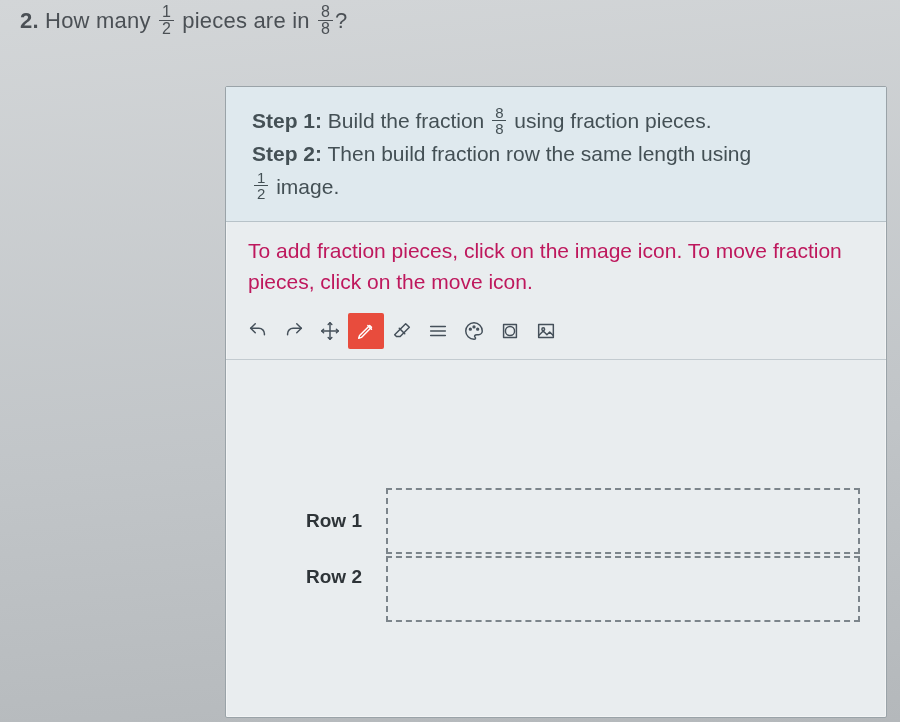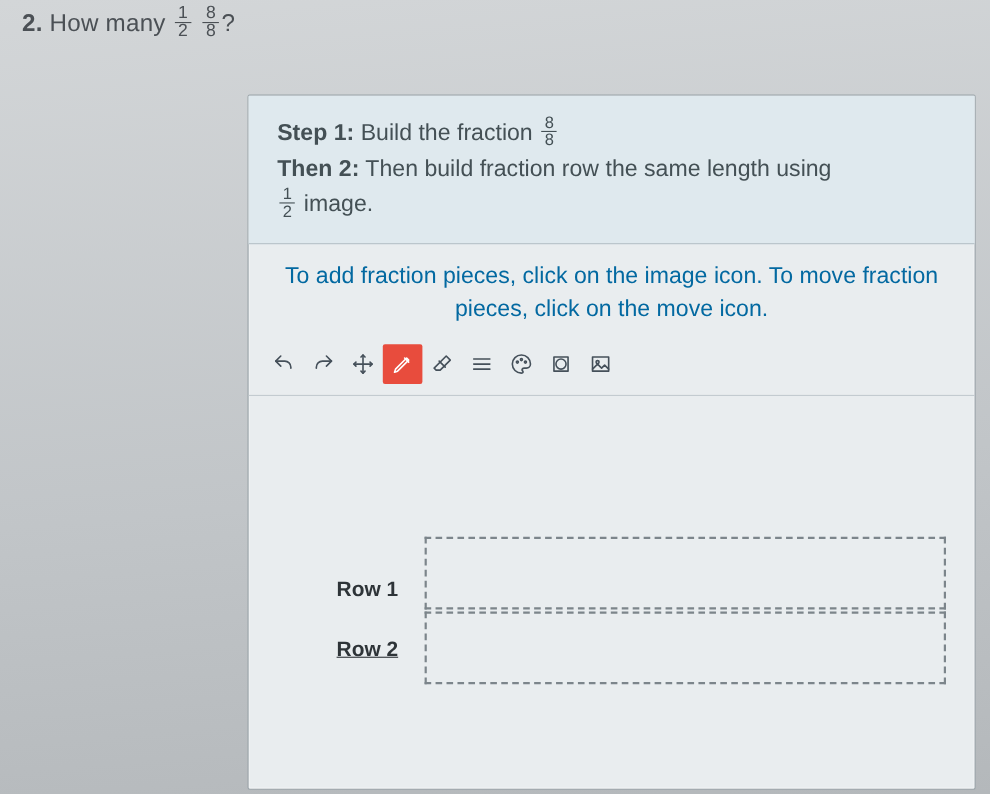--- a/index.html
+++ b/index.html
@@ -13,21 +13,21 @@
     font-size:16px;line-height:1;position:relative;top:-2px;margin:0 2px;}
   .frac .n{display:block;border-bottom:1.5px solid currentColor;padding:0 3px;}
   .frac .d{display:block;padding:0 3px;}
   .panel{position:absolute;left:225px;top:86px;width:660px;height:630px;
     background:#e9edef;border:1px solid #9aa3a8;border-radius:2px;
     box-shadow:inset 0 0 0 1px rgba(255,255,255,.4);}
   .steps{background:#dfe9ee;border-bottom:1px solid #b7c2c8;
     padding:18px 22px 18px 26px;color:#445055;font-size:21px;line-height:1.55;}
   .steps b{font-weight:700;}
   .steps .frac{font-size:15px;}
-  .instr{padding:14px 22px 12px 22px;color:#0369a1;font-size:21px;line-height:1.45;text-align:center;}
+  .instr{padding:14px 22px 12px 22px;color:#be185d;font-size:21px;line-height:1.45;}
   .toolbar{display:flex;align-items:center;gap:0;padding:4px 14px 10px 14px;
     border-bottom:1px solid #c3cbd0;}
   .tool{width:36px;height:36px;display:flex;align-items:center;justify-content:center;
     color:#45505a;cursor:pointer;border-radius:2px;}
   .tool svg{width:22px;height:22px;stroke:#45505a;stroke-width:1.6;fill:none;
     stroke-linecap:round;stroke-linejoin:round;}
   .tool.active{background:#e84c3d;}
   .tool.active svg{stroke:#fff;}
   .canvas{position:relative;flex:1;height:calc(100% - 0px);}
   .rowlabel{position:absolute;font-size:19px;font-weight:700;color:#2e3438;}
@@ -37,38 +37,40 @@
 <body>
 <div class="page">
 
   <div class="question">
     <b>2.</b>
     <span>How many</span>
     <span class="frac">
       <span class="n">1</span>
       <span class="d">2</span>
     </span>
+    <span>pieces are in</span>
     <span class="frac">
       <span class="n">8</span>
       <span class="d">8</span>
     </span><span>?</span>
   </div>
 
   <div class="panel">
     <div class="steps">
       <div>
         <b>Step 1:</b>
         <span>Build the fraction</span>
         <span class="frac">
           <span class="n">8</span>
           <span class="d">8</span>
         </span>
+        <span>using fraction pieces.</span>
       </div>
       <div>
-        <b>Then 2:</b>
+        <b>Step 2:</b>
         <span>Then build fraction row the same length using</span>
       </div>
       <div>
         <span class="frac">
           <span class="n">1</span>
           <span class="d">2</span>
         </span>
         <span>image.</span>
       </div>
     </div>
@@ -128,19 +130,19 @@
       <div class="tool">
         <svg viewBox="0 0 24 24">
             <rect x="4" y="5" width="16" height="14"></rect>
             <circle cx="9" cy="10" r="1.5"></circle>
             <path d="M4 17l5-5 4 4 3-3 4 4"></path>
           </svg>
       </div>
     </div>
 
     <div class="canvas">
-      <div class="rowlabel" style="left:80px;top:150px;margin-top:16px;">Row 1</div>
-      <div class="rowlabel" style="left:80px;top:220px;text-decoration:underline;">Row 2</div>
+      <div class="rowlabel" style="left:80px;top:150px;">Row 1</div>
+      <div class="rowlabel" style="left:80px;top:206px;">Row 2</div>
       <div class="dashed" style="left:160px;top:128px;width:470px;height:62px;"></div>
       <div class="dashed" style="left:160px;top:196px;width:470px;height:62px;"></div>
     </div>
   </div>
 </div>
 
 </body></html>

